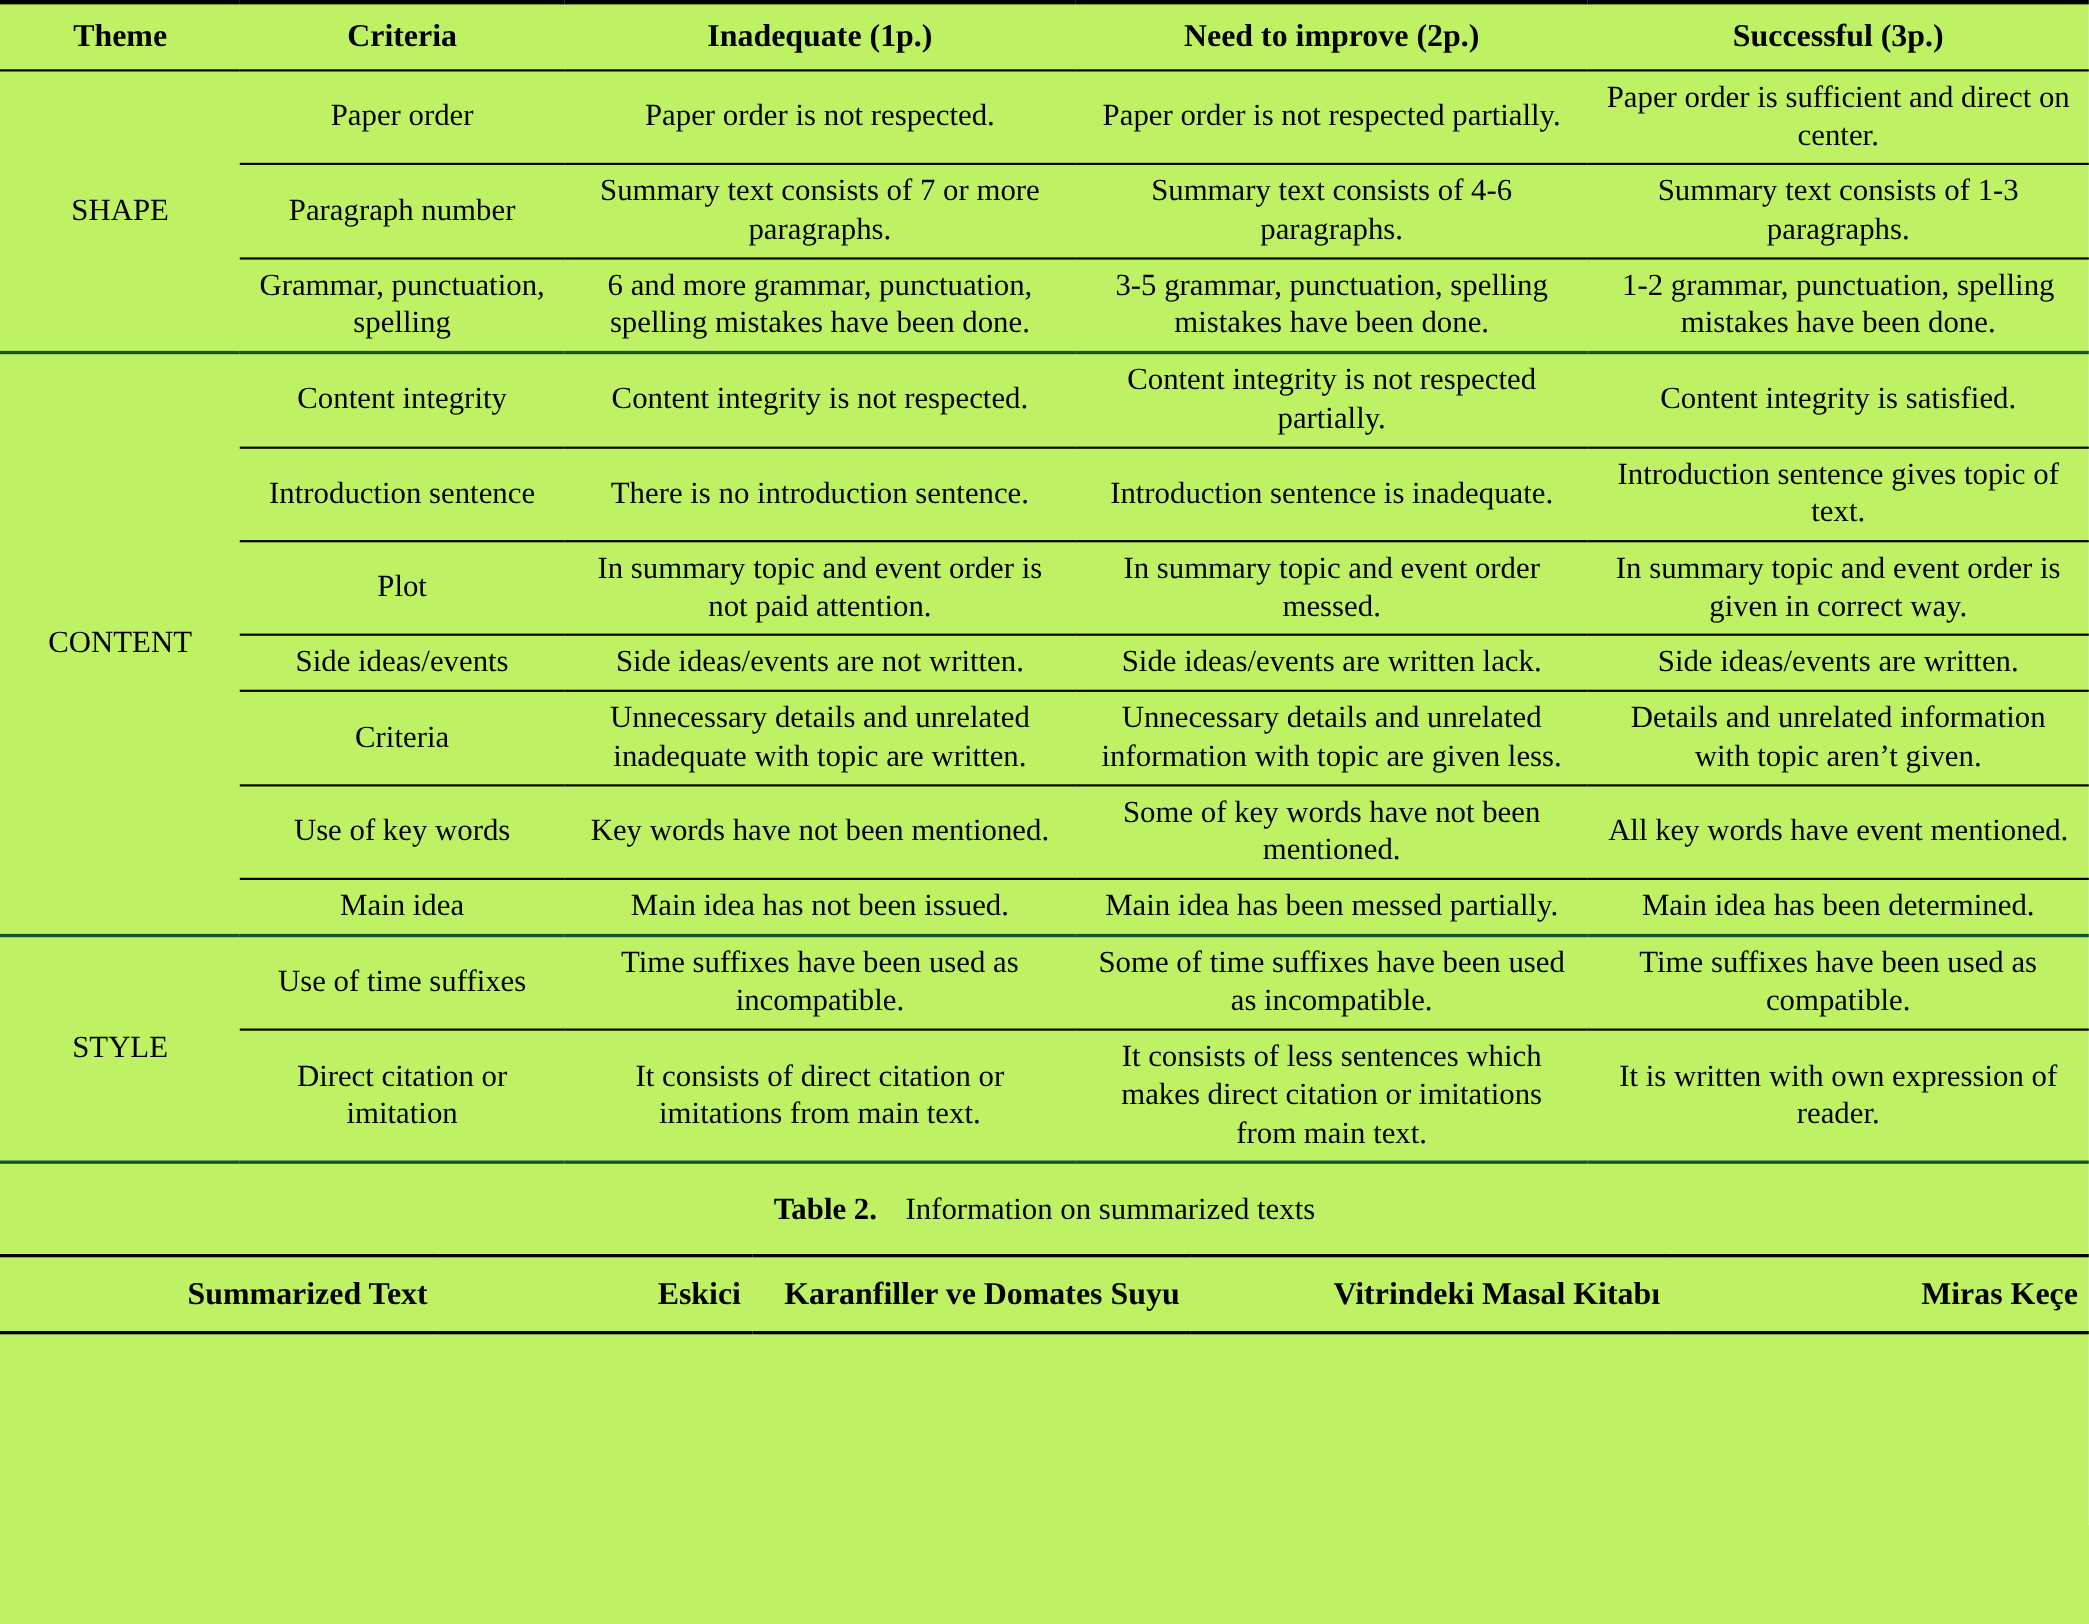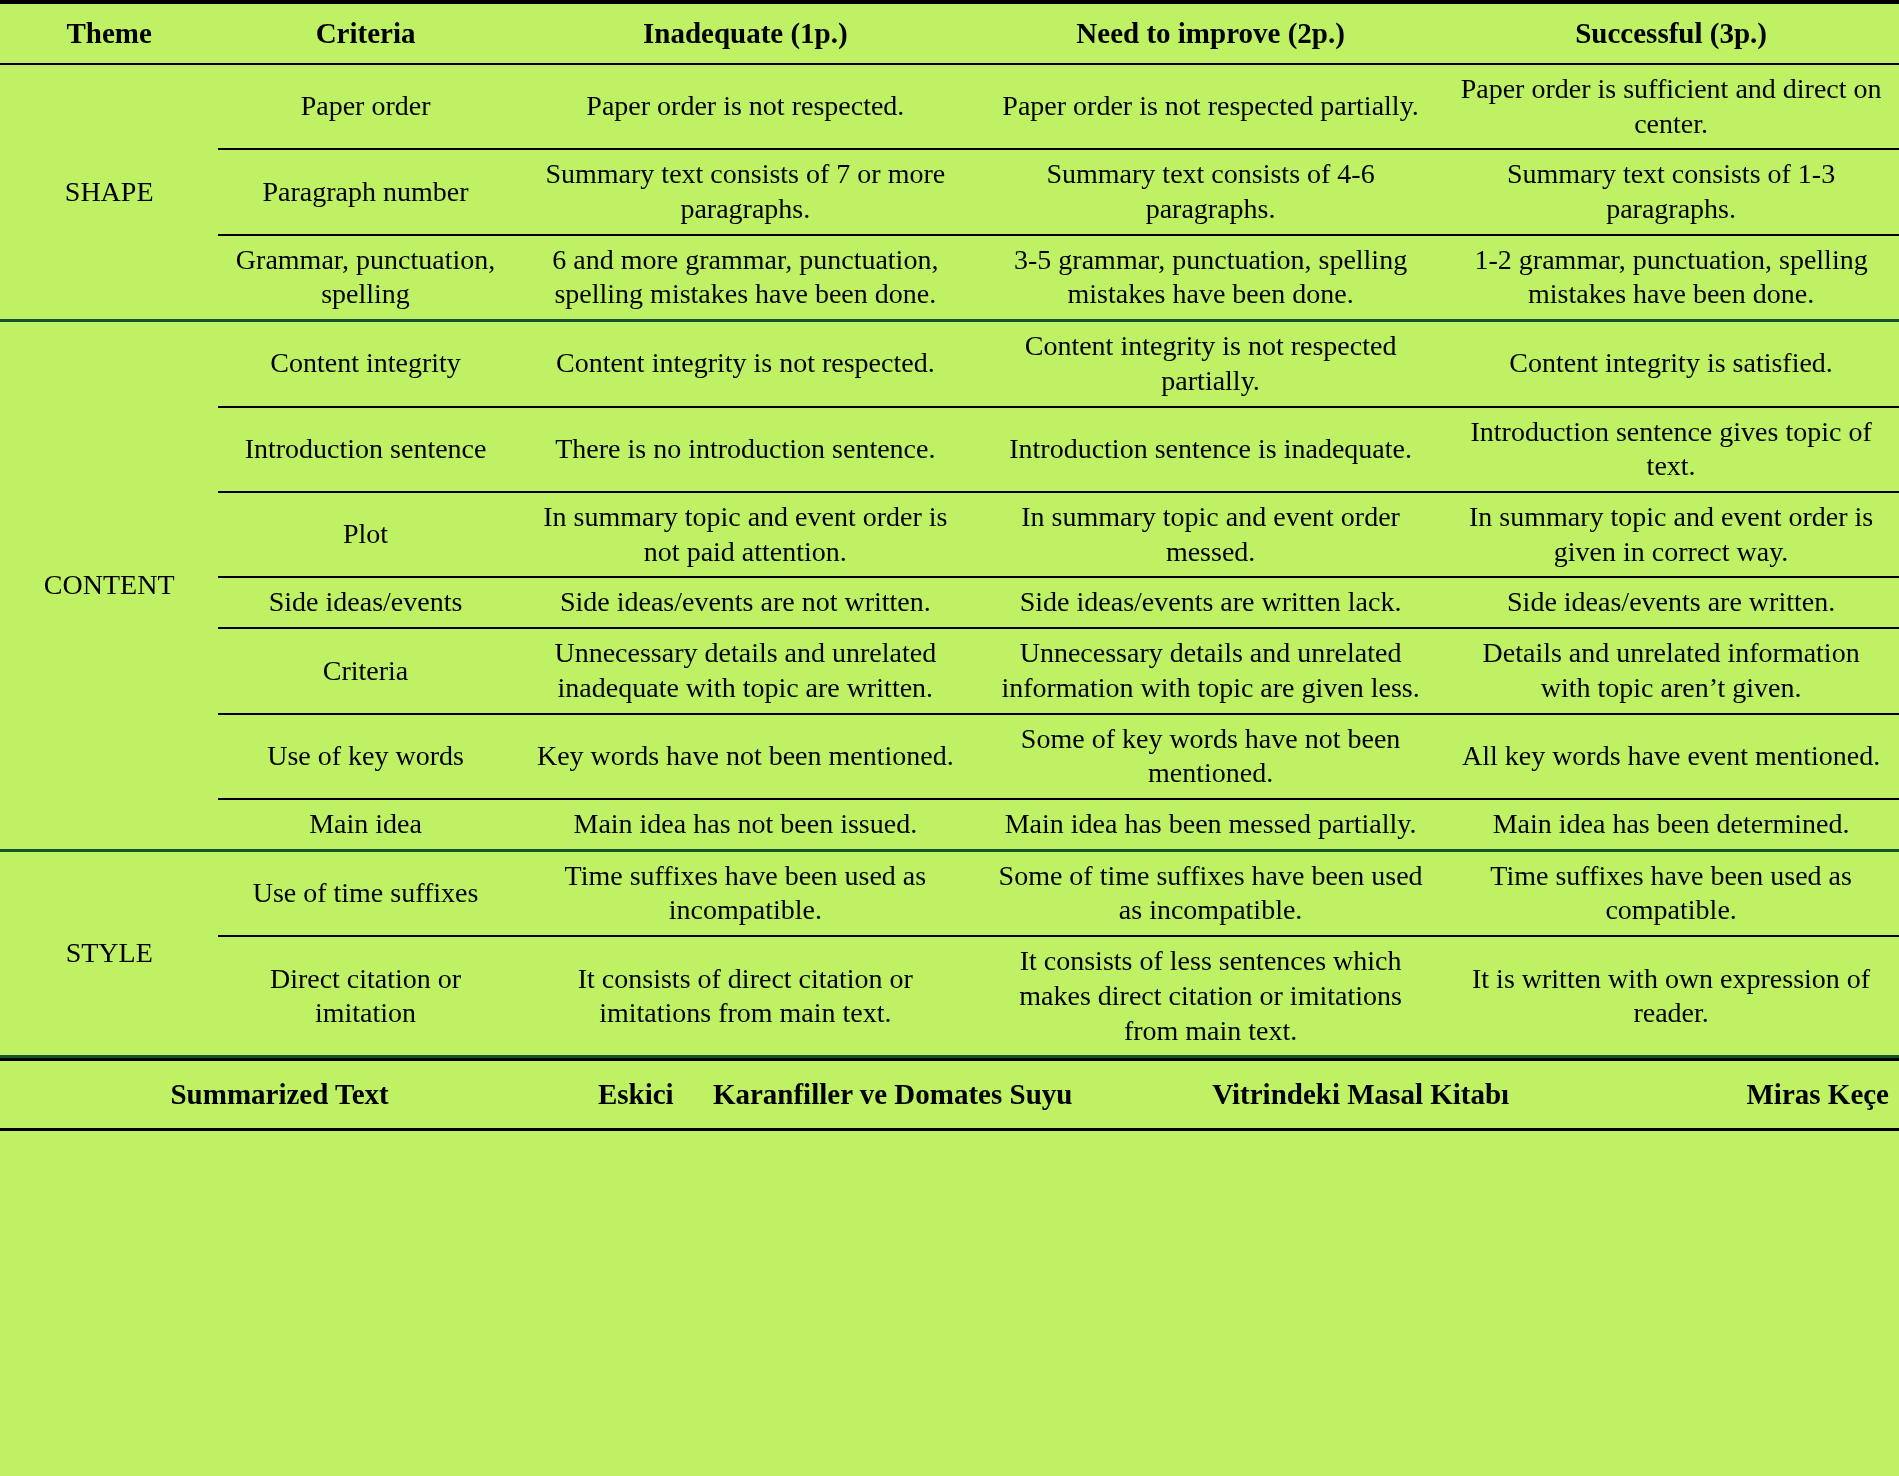--- a/index.html
+++ b/index.html
@@ -171,20 +171,23 @@
       </tr>
       <tr class="group-end">
         <td class="body-cell">Direct citation or imitation</td>
         <td class="body-cell">It consists of direct citation or imitations from main text.</td>
         <td class="body-cell">It consists of less sentences which makes direct citation or imitations from main text.</td>
         <td class="body-cell">It is written with own expression of reader.</td>
       </tr>
     </tbody>
   </table>
 
+  <div class="caption">
+    <span class="cap-label">Table 2.</span><span>Information on summarized texts</span>
+  </div>
 
   <table class="summary">
     <colgroup>
       <col style="width:21%">
       <col style="width:15%">
       <col style="width:21%">
       <col style="width:23%">
       <col style="width:20%">
     </colgroup>
     <thead>

